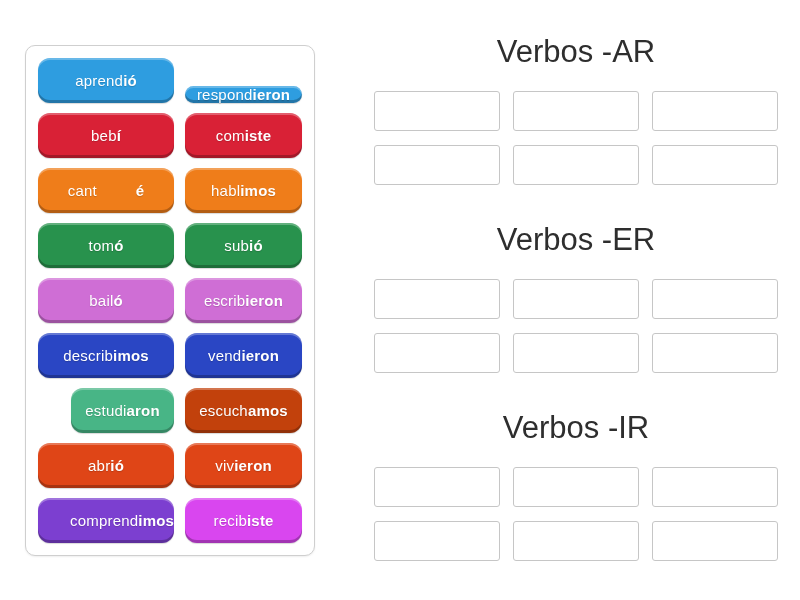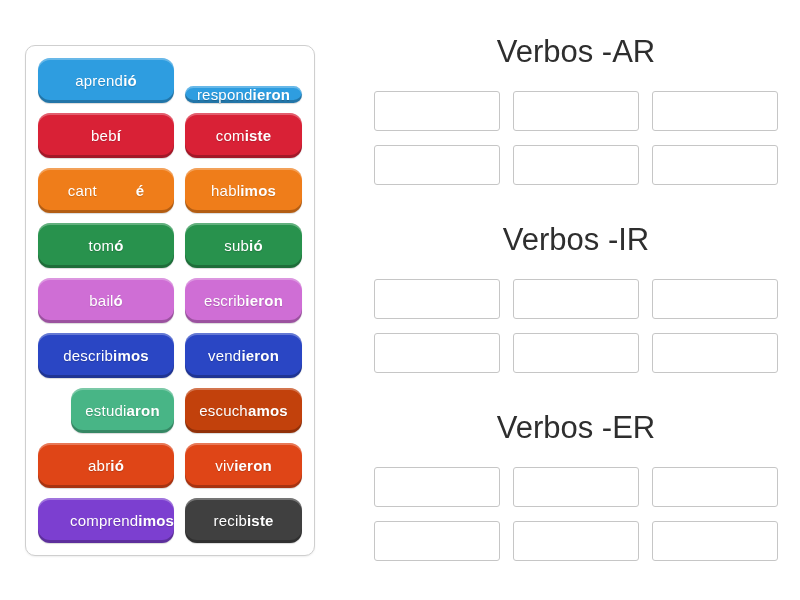--- a/index.html
+++ b/index.html
@@ -98,53 +98,53 @@
       <span class="ending">ió</span>
     </div>
     <div class="tile" style="background: rgb(223, 69, 23);">
       <span>viv</span>
       <span class="ending">ieron</span>
     </div>
     <div class="tile" style="background: rgb(124, 63, 208); padding-left: 32px;">
       <span>comprend</span>
       <span class="ending">imos</span>
     </div>
-    <div class="tile" style="background: #404040;">
+    <div class="tile" style="background: #d946ef;">
       <span>recib</span>
       <span class="ending">iste</span>
     </div>
   </div>
 
 <div class="groups">
   <section class="group">
     <h2 class="group-title">Verbos -AR</h2>
+    <div class="group-slots">
+        <div class="slot"></div>
+        <div class="slot"></div>
+        <div class="slot"></div>
+        <div class="slot"></div>
+        <div class="slot"></div>
+        <div class="slot"></div>
+      </div>
+  </section>
+  <section class="group">
+    <h2 class="group-title">Verbos -ER</h2>
     <div class="group-slots">
         <div class="slot"></div>
         <div class="slot"></div>
         <div class="slot"></div>
         <div class="slot"></div>
         <div class="slot"></div>
         <div class="slot"></div>
       </div>
   </section>
   <section class="group">
     <h2 class="group-title">Verbos -IR</h2>
     <div class="group-slots">
         <div class="slot"></div>
         <div class="slot"></div>
         <div class="slot"></div>
         <div class="slot"></div>
         <div class="slot"></div>
         <div class="slot"></div>
       </div>
   </section>
-  <section class="group">
-    <h2 class="group-title">Verbos -ER</h2>
-    <div class="group-slots">
-        <div class="slot"></div>
-        <div class="slot"></div>
-        <div class="slot"></div>
-        <div class="slot"></div>
-        <div class="slot"></div>
-        <div class="slot"></div>
-      </div>
-  </section>
 </div>
 
 </body></html>

